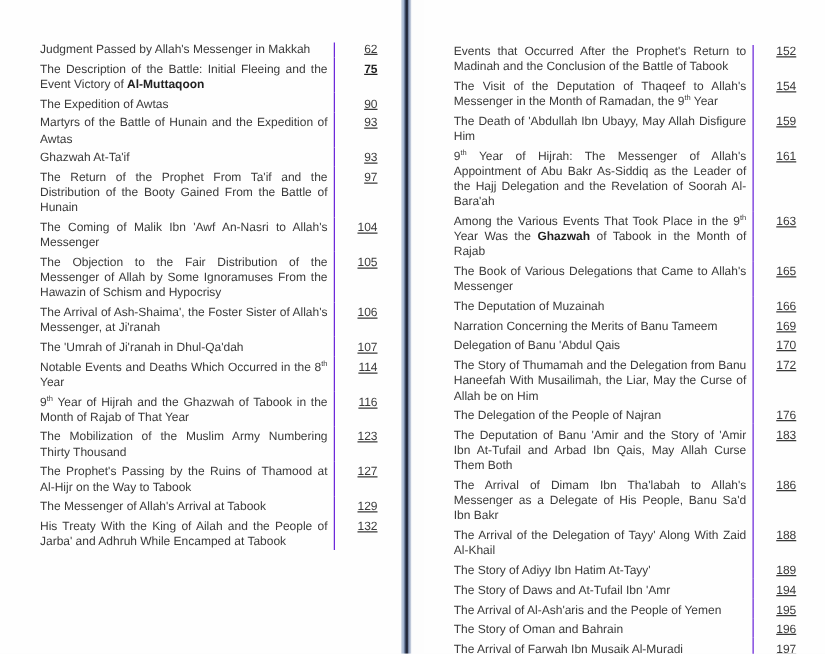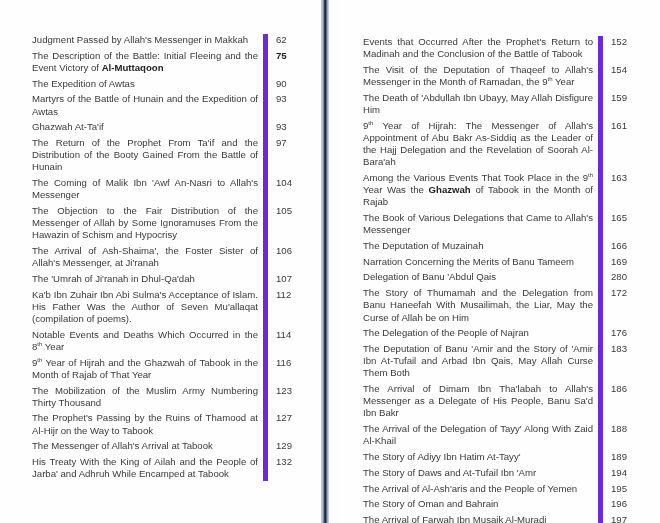--- a/index.html
+++ b/index.html
@@ -7,22 +7,22 @@
          font-family:"Liberation Sans", sans-serif; color:#3a3a3a; }
   .page { position:absolute; top:0; height:523px; background:#fefefe; }
   .page.left { left:0; width:321px; }
   .page.right { left:339px; width:331px; }
   .spine { position:absolute; left:321px; top:0; width:8px; height:523px;
            background:linear-gradient(to right,#c9d3e2 0px,#9fb1cc 2px,#4f5f7e 3px,#1f2435 4px,#2a3042 5px,#8a9ab8 6px,#d7dde8 8px); }
   .toc { position:absolute; border-collapse:collapse; }
   .toc td { vertical-align:top; padding:0; font-size:9.6px; line-height:12.2px; }
   .left .toc { left:32px; top:34px; width:270px; }
   .right .toc { left:24px; top:36px; width:274px; }
-  .toc td.t { text-align:justify; padding-right:5px; border-right:5px solid #6d28d9; }
-  .toc td.p { width:26px; padding-left:8px; text-align:left; }
+  .toc td.t { text-align:justify; padding-right:5px; border-right:1px solid #6d28d9; }
+  .toc td.p { width:26px; padding-left:8px; text-align:right;text-decoration:underline; }
   .toc tr.gap td { padding-top:3.5px; }
   .toc tr.first td { padding-top:0; }
   .toc tr.bold td.p { font-weight:bold; color:#222;margin-top:32px; }
   b { color:#222; }
   sup { font-size:6px; line-height:0; }
 </style>
 </head>
 <body>
 
 <div class="page left">
@@ -60,24 +60,20 @@
           <td class="t">The Objection to the Fair Distribution of the Messenger of Allah by Some Ignoramuses From the Hawazin of Schism and Hypocrisy</td>
           <td class="p">105</td>
         </tr>
     <tr class="gap">
           <td class="t">The Arrival of Ash-Shaima', the Foster Sister of Allah's Messenger, at Ji'ranah</td>
           <td class="p">106</td>
         </tr>
     <tr class="gap">
           <td class="t">The 'Umrah of Ji'ranah in Dhul-Qa'dah</td>
           <td class="p">107</td>
-        </tr>
-    <tr class="gap">
-          <td class="t">Ka'b Ibn Zuhair Ibn Abi Sulma's Acceptance of Islam. His Father Was the Author of Seven Mu'allaqat (compilation of poems).</td>
-          <td class="p">112</td>
         </tr>
     <tr class="gap">
           <td class="t"><span>Notable Events and Deaths Which Occurred in the 8</span><sup>th</sup><span> Year</span></td>
           <td class="p">114</td>
         </tr>
     <tr class="gap">
           <td class="t"><span>9</span><sup>th</sup><span> Year of Hijrah and the Ghazwah of Tabook in the Month of Rajab of That Year</span></td>
           <td class="p">116</td>
         </tr>
     <tr class="gap">
@@ -133,21 +129,21 @@
     <tr class="gap">
           <td class="t">The Deputation of Muzainah</td>
           <td class="p">166</td>
         </tr>
     <tr class="gap">
           <td class="t">Narration Concerning the Merits of Banu Tameem</td>
           <td class="p">169</td>
         </tr>
     <tr class="gap">
           <td class="t">Delegation of Banu 'Abdul Qais</td>
-          <td class="p">280</td>
+          <td class="p">170</td>
         </tr>
     <tr class="gap">
           <td class="t">The Story of Thumamah and the Delegation from Banu Haneefah With Musailimah, the Liar, May the Curse of Allah be on Him</td>
           <td class="p">172</td>
         </tr>
     <tr class="gap">
           <td class="t">The Delegation of the People of Najran</td>
           <td class="p">176</td>
         </tr>
     <tr class="gap">

